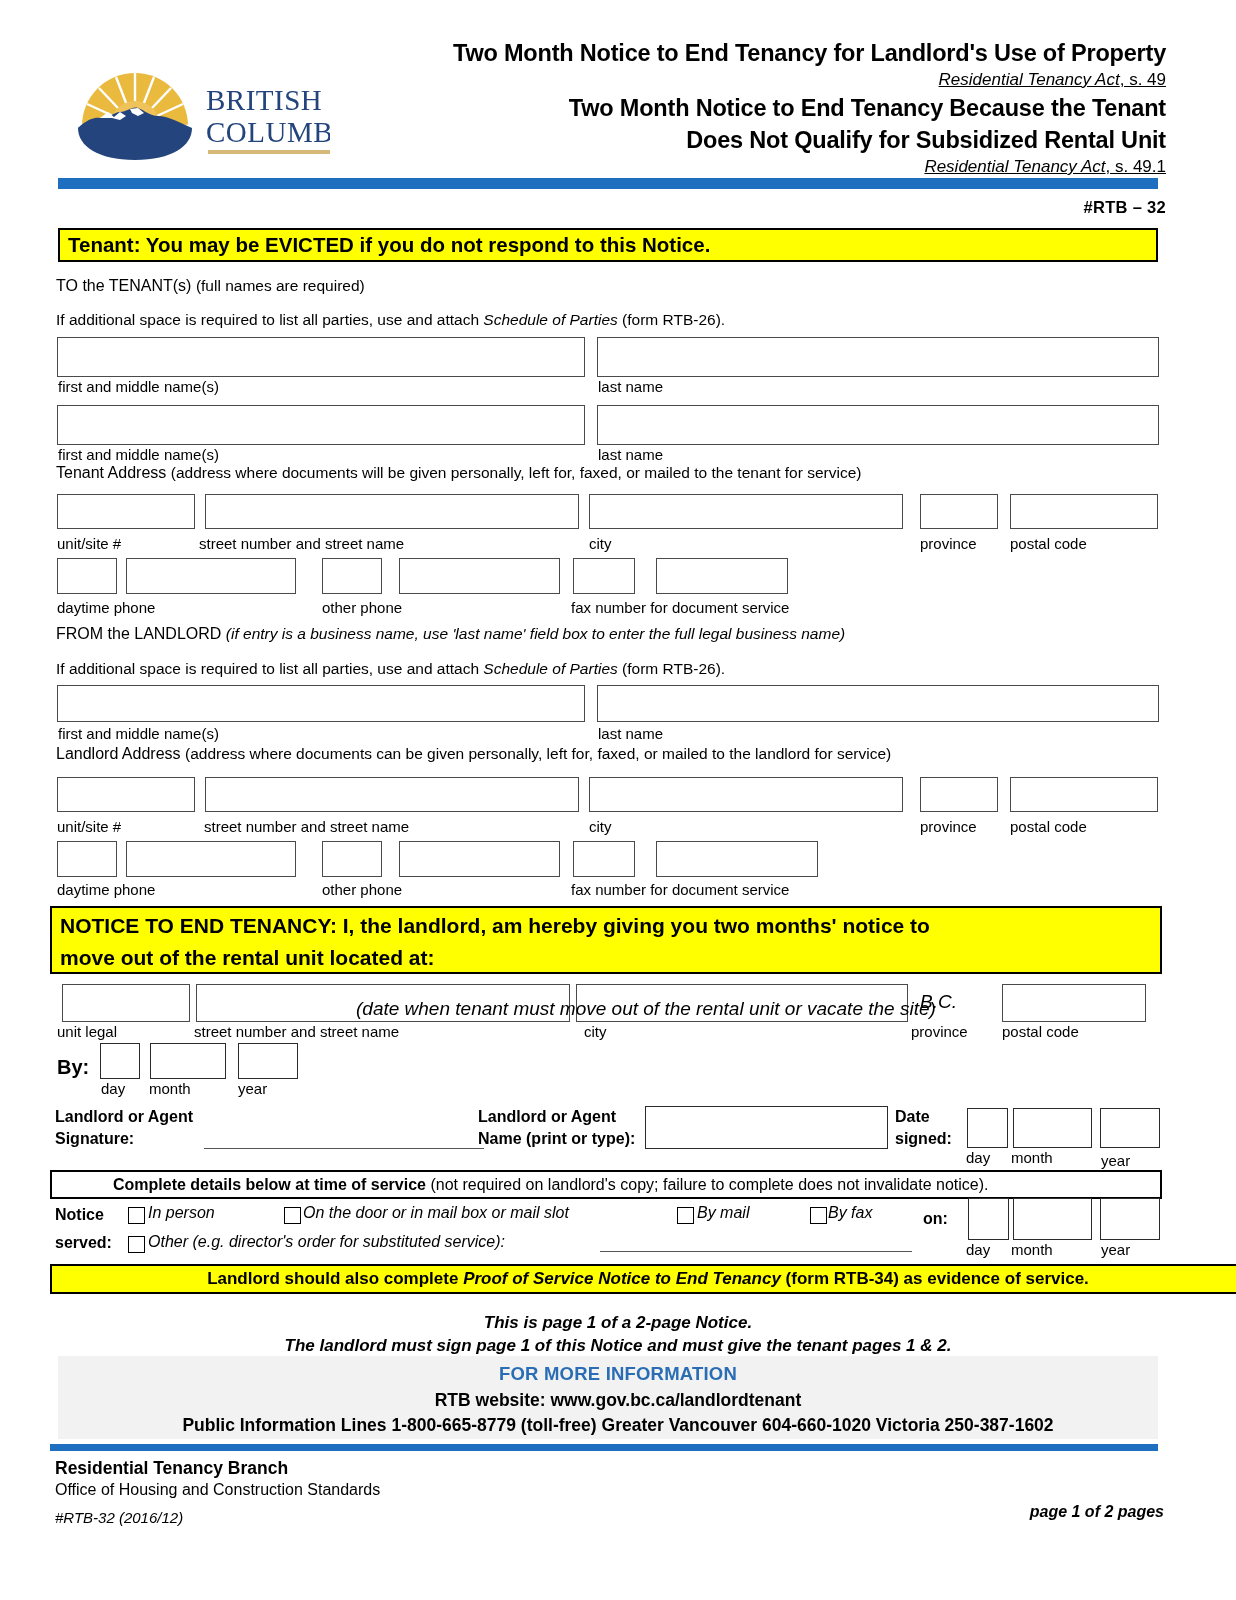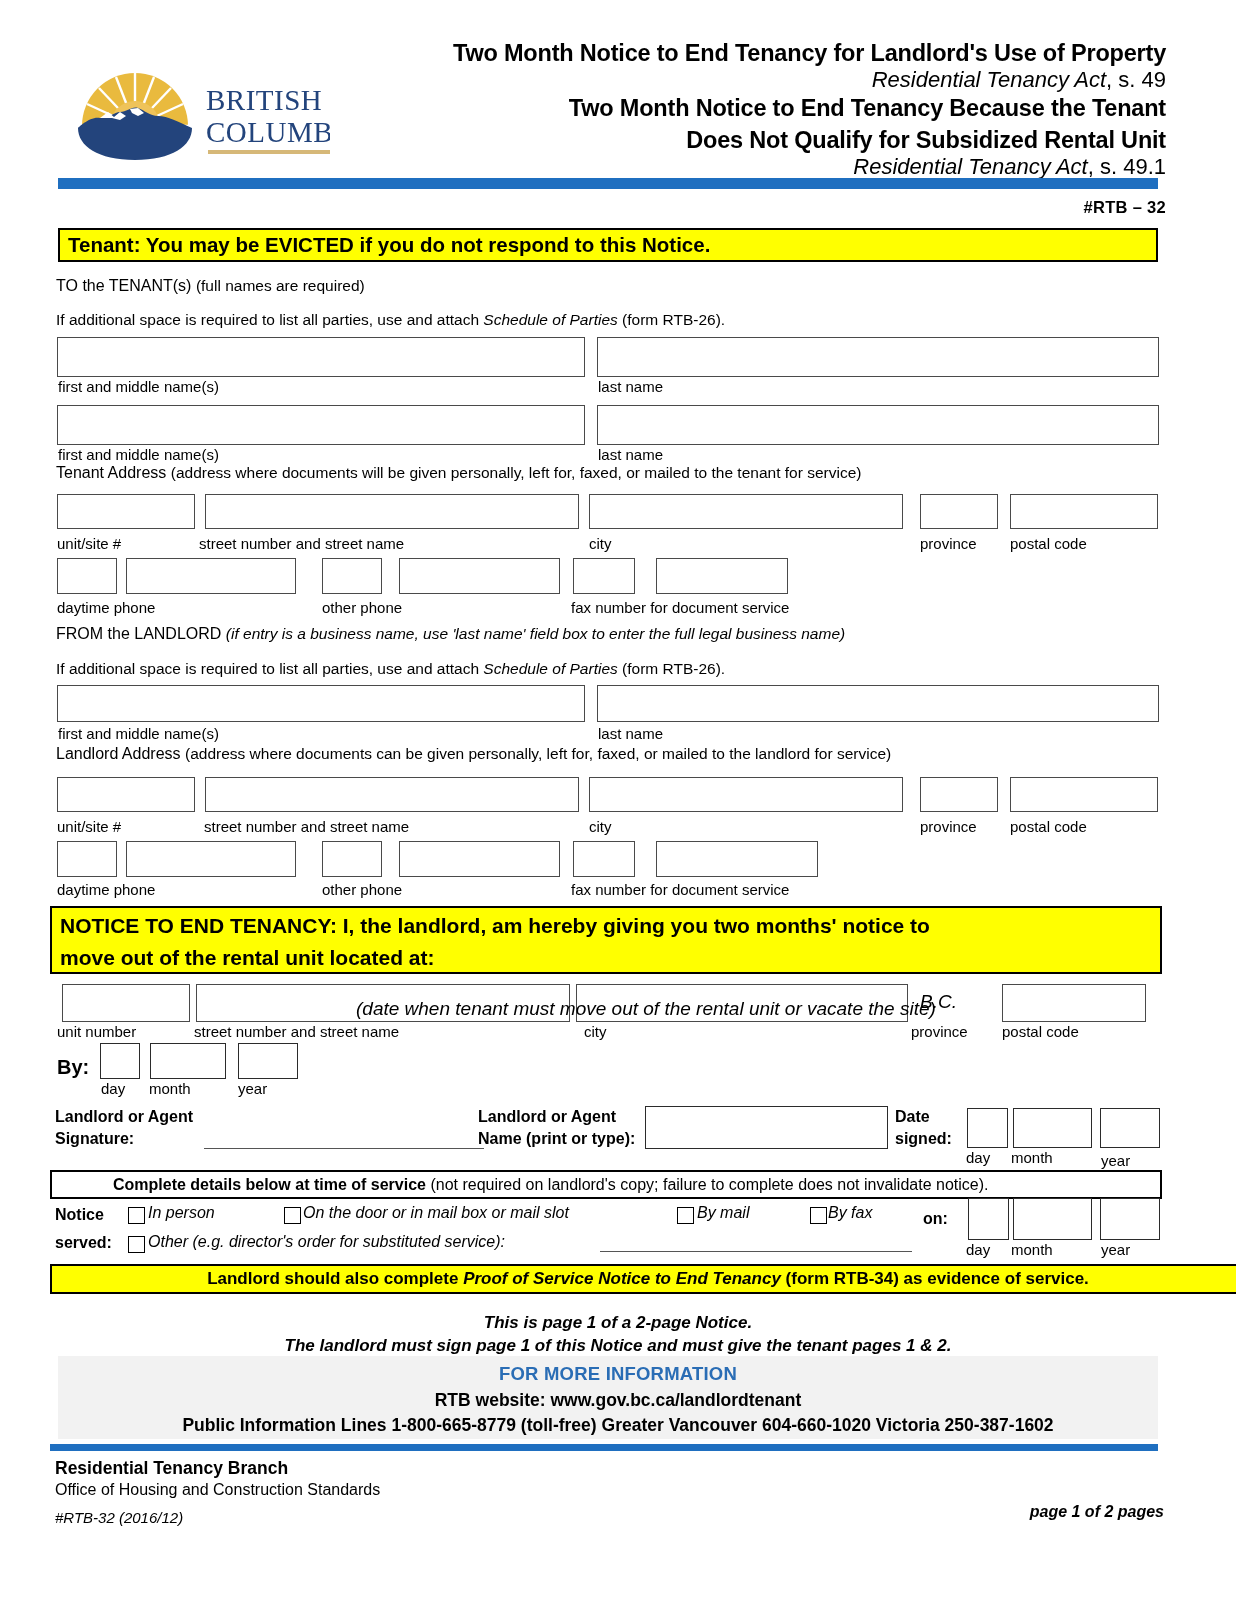--- a/index.html
+++ b/index.html
@@ -43,23 +43,24 @@
     text-align: right;
   }
   .title-main {
     font-size: 23.5px;
     font-weight: bold;
     line-height: 30px;
     letter-spacing: -0.2px;
     white-space: nowrap;
   }
   .title-cite {
-    font-size: 22px;
+    font-size: 17px;
     line-height: 23px;
     font-style: italic;
+    text-decoration: underline;
   }
   .title-cite .reg { font-style: normal; }
   .title-second {
     font-size: 23.5px;
     font-weight: bold;
     line-height: 29px;
     letter-spacing: -0.2px;
     margin-top: 3px;
     white-space: nowrap;
   }
@@ -385,21 +386,21 @@
     <div class="txt" style="font-size:21px; line-height:33px; padding:1px 0 0 8px;">NOTICE TO END TENANCY:  I, the landlord, am hereby giving you two months' notice to</div>
     <div class="txt" style="font-size:21px; line-height:31px; padding-left:8px;">move out of the rental unit located at:</div>
   </div>
 
   <div class="fbox" style="left:62px; top:984px; width:128px; height:38px;"></div>
   <div class="fbox" style="left:196px; top:984px; width:374px; height:38px;"></div>
   <div class="fbox" style="left:576px; top:984px; width:332px; height:38px;"></div>
   <div class="plain-label" style="left:920px; top:991px; font-size:19px;">B.C.</div>
   <div class="fbox" style="left:1002px; top:984px; width:144px; height:38px;"></div>
 
-  <div class="flabel" style="left:57px; top:1023px;">unit number</div>
+  <div class="flabel" style="left:57px; top:1023px;">unit legal</div>
   <div class="flabel" style="left:194px; top:1023px;">street number and street name</div>
   <div class="flabel" style="left:584px; top:1023px;">city</div>
   <div class="flabel" style="left:911px; top:1023px;">province</div>
   <div class="flabel" style="left:1002px; top:1023px;">postal code</div>
 
   <div class="inline-label" style="left:57px; top:1056px; font-size:20px;">By:</div>
   <div class="fbox dark" style="left:100px; top:1043px; width:40px; height:36px;"></div>
   <div class="fbox dark" style="left:150px; top:1043px; width:76px; height:36px;"></div>
   <div class="fbox dark" style="left:238px; top:1043px; width:60px; height:36px;"></div>
   <div class="flabel" style="left:101px; top:1080px;">day</div>

